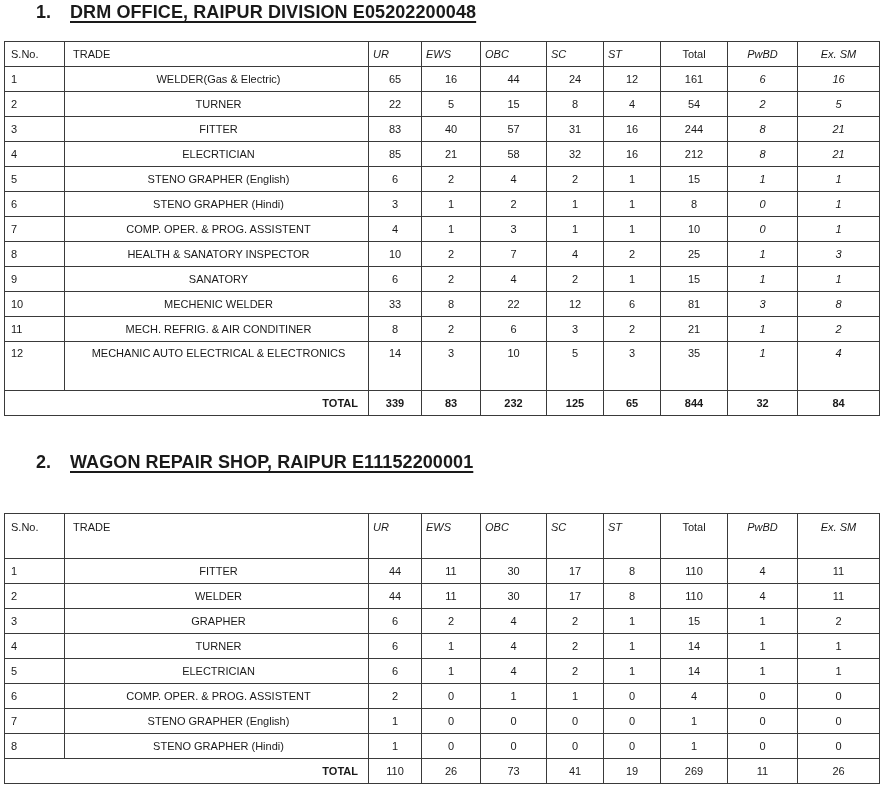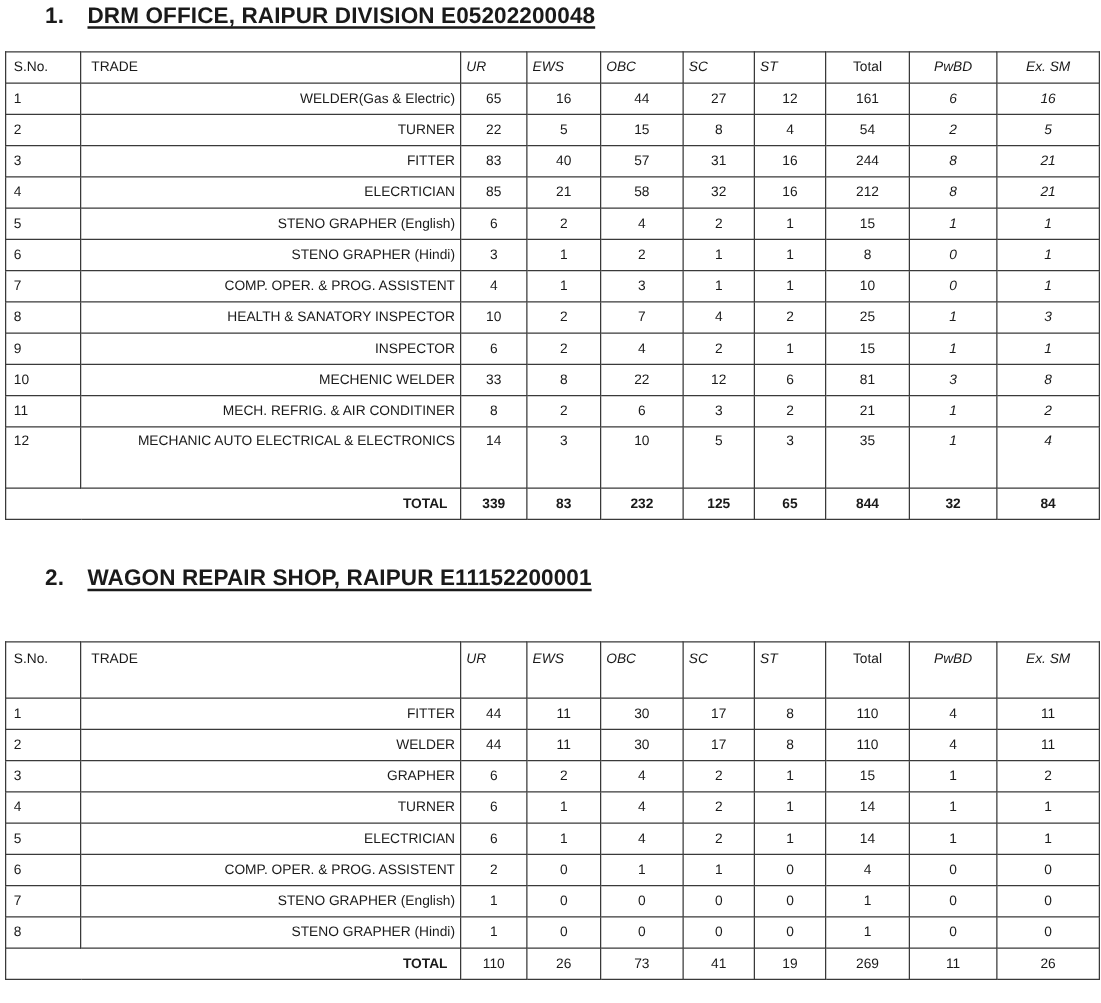--- a/index.html
+++ b/index.html
@@ -54,21 +54,21 @@
     font-style: italic;
   }
   table.grid td.sno {
     text-align: left;
     padding-left: 6px;
   }
   table.grid th.sno {
     padding-left: 6px;
   }
   table.grid td.trade {
-    text-align: right;
+    text-align: center;
     padding-left: 8px;
   }
   table.grid th.trade {
     padding-left: 8px;
     margin-left: 24px;
   }
   table.grid td.n {
     text-align: center;
   }
   table.grid td.n.it {
@@ -122,21 +122,21 @@
     <th class="it" style="text-align:center">Ex. SM</th>
   </tr>
   </tbody>
     <tbody>
       <tr>
         <td class="sno">1</td>
         <td class="trade">WELDER(Gas &amp; Electric)</td>
         <td class="n">65</td>
         <td class="n">16</td>
         <td class="n">44</td>
-        <td class="n">27</td>
+        <td class="n">24</td>
         <td class="n">12</td>
         <td class="n">161</td>
         <td class="n it">6</td>
         <td class="n it">16</td>
       </tr>
       <tr>
         <td class="sno">2</td>
         <td class="trade">TURNER</td>
         <td class="n">22</td>
         <td class="n">5</td>
@@ -214,21 +214,21 @@
         <td class="n">2</td>
         <td class="n">7</td>
         <td class="n">4</td>
         <td class="n">2</td>
         <td class="n">25</td>
         <td class="n it">1</td>
         <td class="n it">3</td>
       </tr>
       <tr>
         <td class="sno">9</td>
-        <td class="trade">INSPECTOR</td>
+        <td class="trade">SANATORY</td>
         <td class="n">6</td>
         <td class="n">2</td>
         <td class="n">4</td>
         <td class="n">2</td>
         <td class="n">1</td>
         <td class="n">15</td>
         <td class="n it">1</td>
         <td class="n it">1</td>
       </tr>
       <tr>

